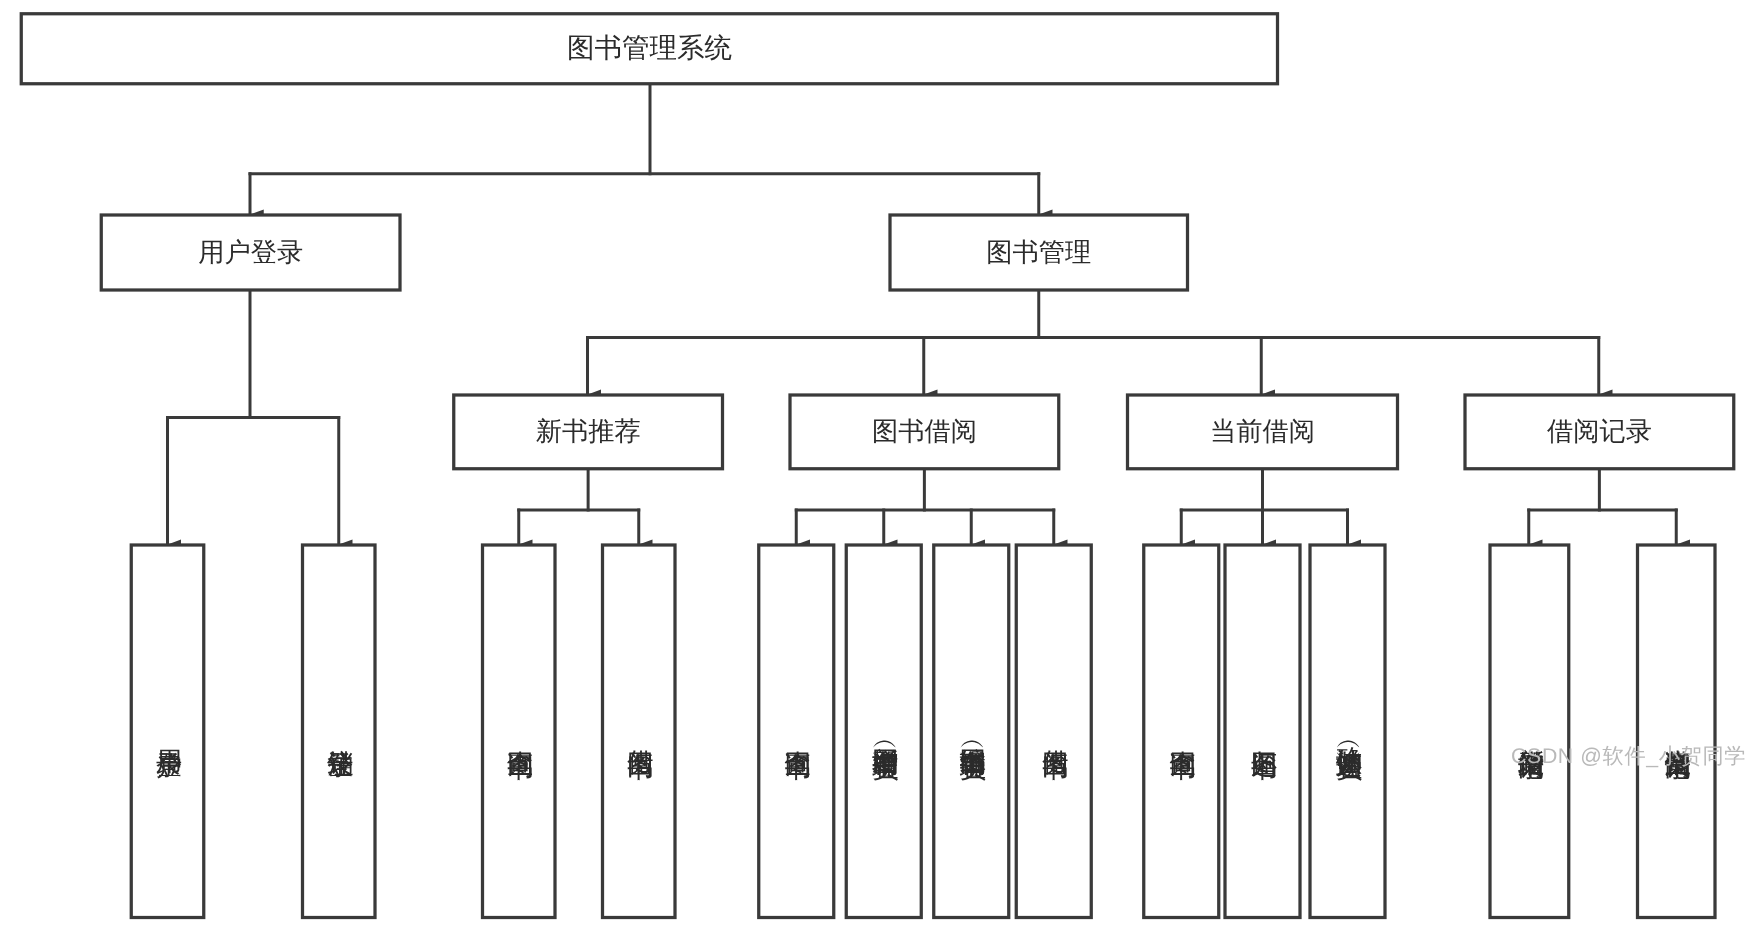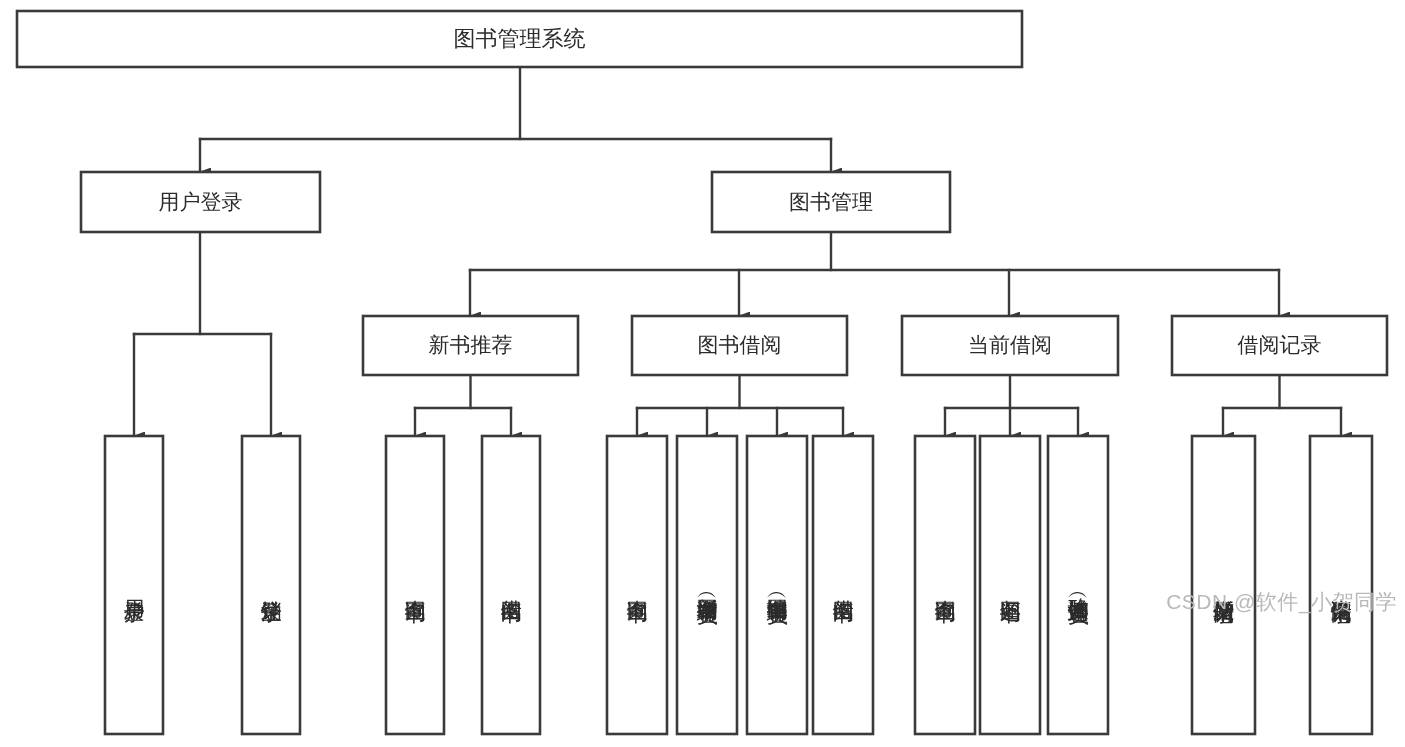--- a/index.html
+++ b/index.html
@@ -33,21 +33,21 @@
     display:flex;
     align-items:center;
     justify-content:center;
     pointer-events:none;
   }
   #watermark{
     position:absolute;
     right:8px;
     bottom:4px;
     font-family:"Liberation Sans","DejaVu Sans",sans-serif;
-    font-size:21px;
+    font-size:17px;
     color:#b9b9b9;
     letter-spacing:0.5px;
     white-space:nowrap;
   }
 </style>
 </head>
 <body>
 
 <div id="diagram-root">
 

